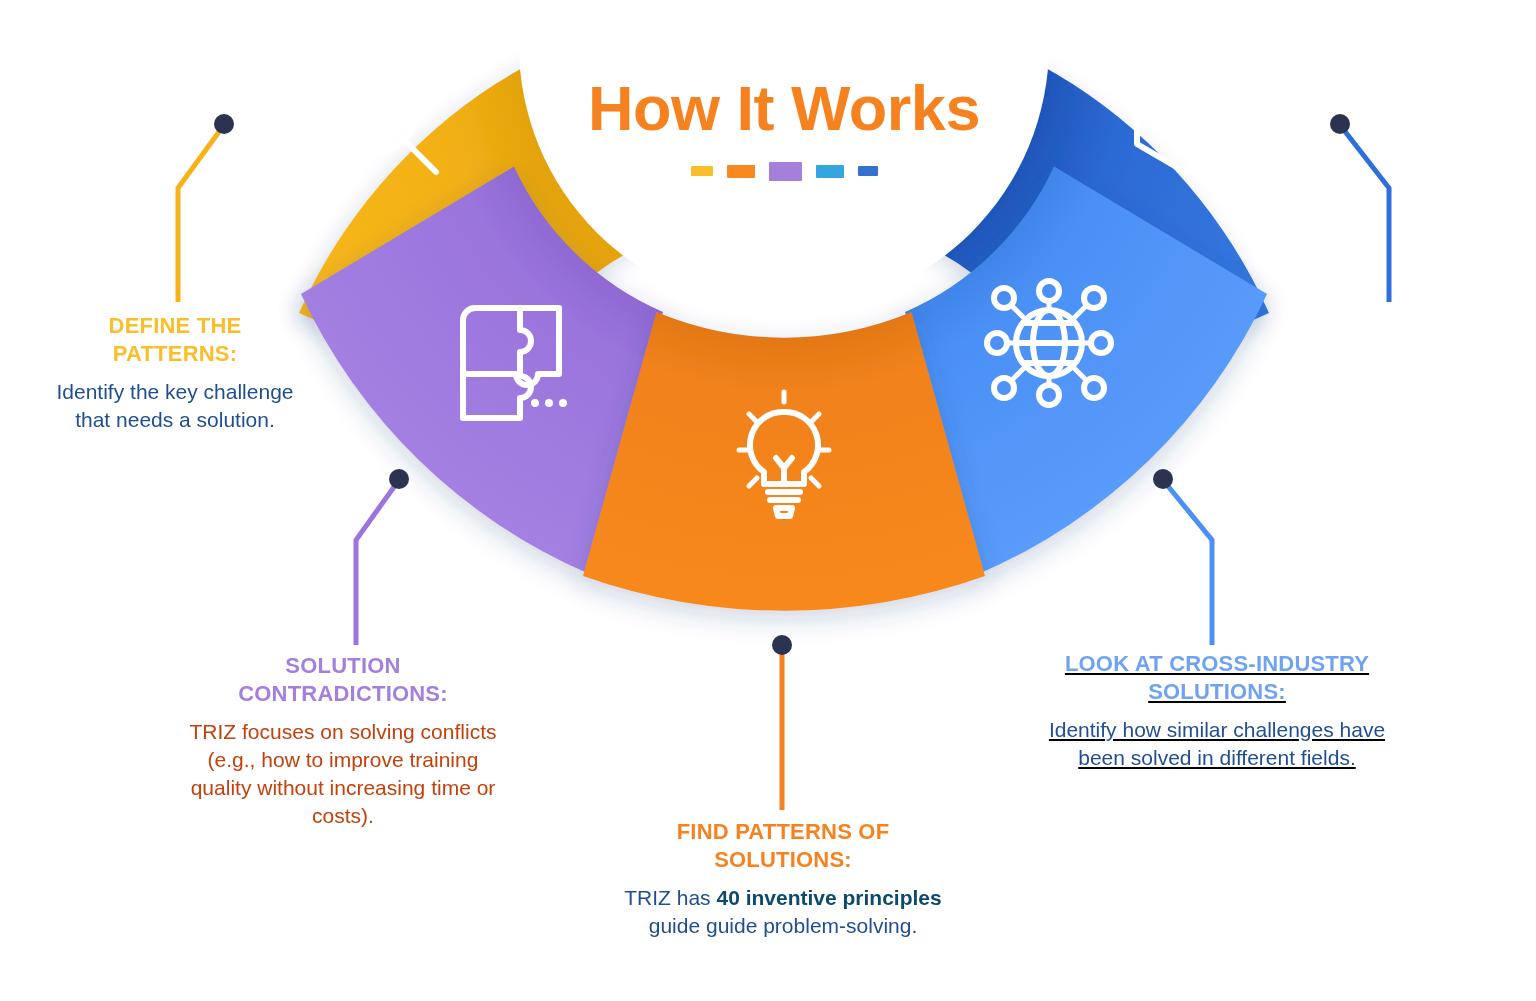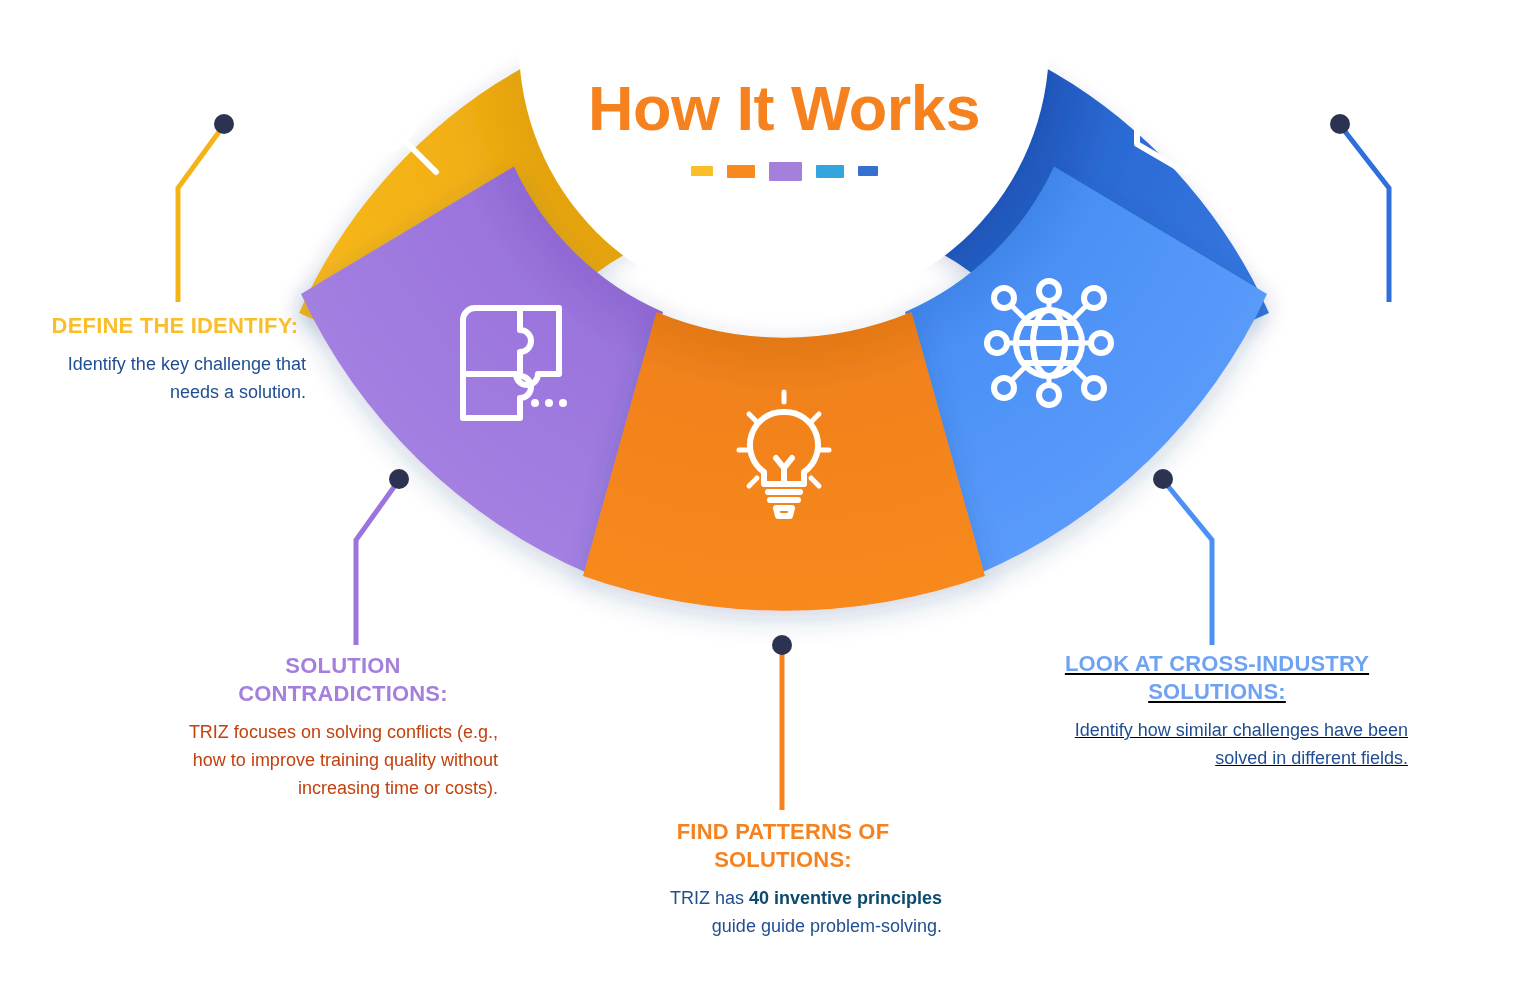--- a/index.html
+++ b/index.html
@@ -37,25 +37,24 @@
     text-align: center;
   }
   .callout .chead {
     font-weight: bold;
     font-size: 22px;
     line-height: 28px;
     letter-spacing: 0.2px;
     margin: 0 0 10px 0;
   }
   .callout .cbody {
-    font-size: 18px;
+    font-size: 21px;
     line-height: 28px;
     color: #1F4E92;
     margin: 0;
-    text-align: right;
   }
   .callout .cbody b { font-weight: bold; color: #0c4a6e; }
 
   #callout-define      { left: 28px;   top: 312px;  width: 262px; }
   #callout-contradict  { left: 172px;  top: 652px;  width: 310px; }
   #callout-patterns    { left: 608px;  top: 818px;  width: 318px; }
   #callout-cross       { left: 1010px; top: 650px;  width: 382px; text-decoration: underline; }
   #callout-adapt       { left: 1240px; top: 310px;  width: 270px; }
 
   
@@ -292,21 +291,21 @@
     <div id="dash-row">
       <span class="dash" style="background: rgb(249, 190, 42); width: 22px; height: 10px;"></span>
       <span class="dash" style="background: rgb(247, 137, 30); width: 28px; height: 13px;"></span>
       <span class="dash" style="background: rgb(164, 127, 219); width: 33px; height: 19px;"></span>
       <span class="dash" style="background: rgb(52, 166, 223); width: 28px; height: 13px;"></span>
       <span class="dash" style="background: rgb(53, 112, 206); width: 20px; height: 10px;"></span>
     </div>
   </div>
 
   <div class="callout" id="callout-define">
-    <p class="chead" style="color: rgb(249, 190, 42);">DEFINE THE IDENTIFY:</p>
+    <p class="chead" style="color: rgb(249, 190, 42);">DEFINE THE PATTERNS:</p>
     <p class="cbody" style="color: rgb(31, 78, 146);">Identify the key challenge that needs a solution.</p>
   </div>
 
   <div class="callout" id="callout-contradict">
     <p class="chead" style="color: rgb(164, 127, 219);">SOLUTION CONTRADICTIONS:</p>
     <p class="cbody" style="color: #c2410c;">TRIZ focuses on solving conflicts (e.g., how to improve training quality without increasing time or costs).</p>
   </div>
 
   <div class="callout" id="callout-patterns">
     <p class="chead" style="color: rgb(245, 130, 31);">FIND PATTERNS OF SOLUTIONS:</p>

